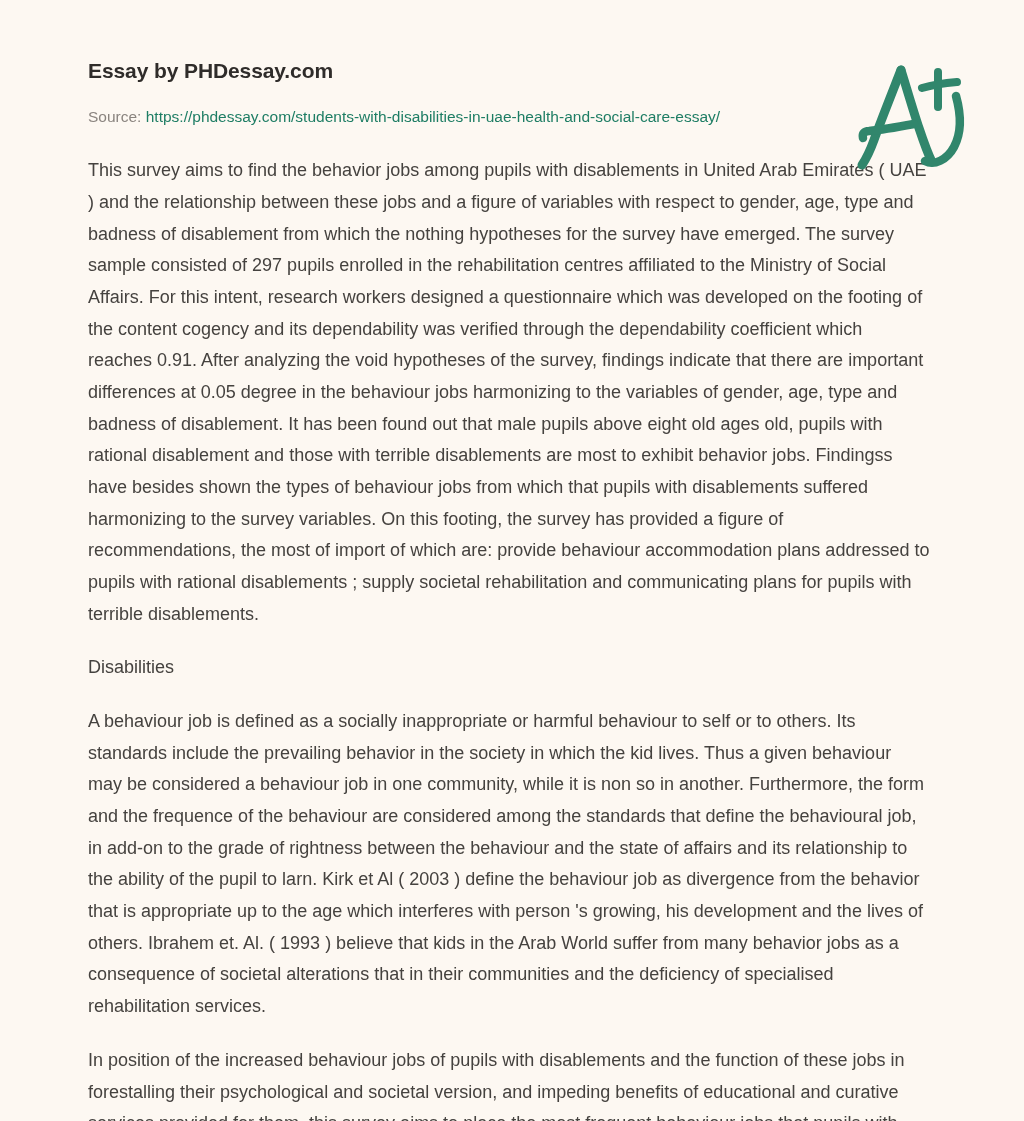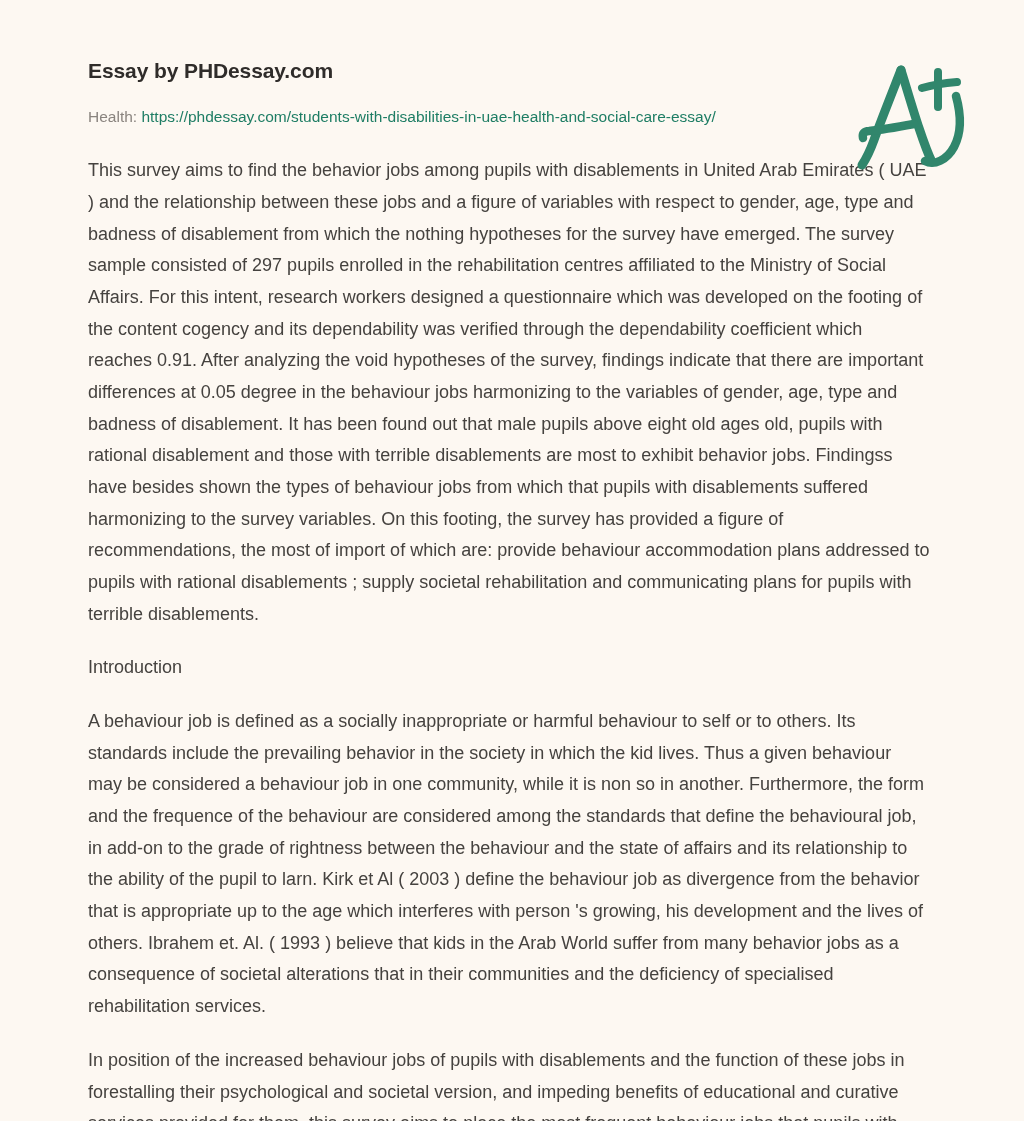--- a/index.html
+++ b/index.html
@@ -101,21 +101,21 @@
 </head>
 <body>
 
 <div class="page">
 
   <div class="header">
 
     <div class="brand-title">Essay by PHDessay.com</div>
 
     <div class="source-line">
-      <span class="source-label">Health:</span>
+      <span class="source-label">Source:</span>
       <a class="source-url" href="#">https://phdessay.com/students-with-disabilities-in-uae-health-and-social-care-essay/</a>
     </div>
 
     <div class="logo">
       <svg viewBox="0 0 130 115" xmlns="http://www.w3.org/2000/svg">
         <g fill="none" stroke="#31866c" stroke-linecap="round" stroke-linejoin="round">
 
           <path d="M55 8 C48 26, 36 56, 28 78 C24 89, 20 97, 16 103" stroke-width="9"></path>
 
           <path d="M55 8 C60 24, 67 48, 73 66 C78 81, 82 92, 86 100" stroke-width="9"></path>
@@ -128,19 +128,19 @@
 
           <path d="M110 34 C115 52, 116 70, 108 85 C101 98, 88 104, 79 99" stroke-width="8.5"></path>
         </g>
       </svg>
     </div>
   </div>
 
 
   <div class="body-copy">
     <p>This survey aims to find the behavior jobs among pupils with disablements in United Arab Emirates ( UAE ) and the relationship between these jobs and a figure of variables with respect to gender, age, type and badness of disablement from which the nothing hypotheses for the survey have emerged. The survey sample consisted of 297 pupils enrolled in the rehabilitation centres affiliated to the Ministry of Social Affairs. For this intent, research workers designed a questionnaire which was developed on the footing of the content cogency and its dependability was verified through the dependability coefficient which reaches 0.91. After analyzing the void hypotheses of the survey, findings indicate that there are important differences at 0.05 degree in the behaviour jobs harmonizing to the variables of gender, age, type and badness of disablement. It has been found out that male pupils above eight old ages old, pupils with rational disablement and those with terrible disablements are most to exhibit behavior jobs. Findingss have besides shown the types of behaviour jobs from which that pupils with disablements suffered harmonizing to the survey variables. On this footing, the survey has provided a figure of recommendations, the most of import of which are: provide behaviour accommodation plans addressed to pupils with rational disablements ; supply societal rehabilitation and communicating plans for pupils with terrible disablements.</p>
-    <p>Introduction</p>
+    <p>Disabilities</p>
     <p>A behaviour job is defined as a socially inappropriate or harmful behaviour to self or to others. Its standards include the prevailing behavior in the society in which the kid lives. Thus a given behaviour may be considered a behaviour job in one community, while it is non so in another. Furthermore, the form and the frequence of the behaviour are considered among the standards that define the behavioural job, in add-on to the grade of rightness between the behaviour and the state of affairs and its relationship to the ability of the pupil to larn. Kirk et Al ( 2003 ) define the behaviour job as divergence from the behavior that is appropriate up to the age which interferes with person 's growing, his development and the lives of others. Ibrahem et. Al. ( 1993 ) believe that kids in the Arab World suffer from many behavior jobs as a consequence of societal alterations that in their communities and the deficiency of specialised rehabilitation services.</p>
     <p>In position of the increased behaviour jobs of pupils with disablements and the function of these jobs in forestalling their psychological and societal version, and impeding benefits of educational and curative services provided for them, this survey aims to place the most frequent behaviour jobs that pupils with disablements who enrolled in centres affiliated to the Ministry of Social Affairs ( United Arab Emirates, UAE ) in relationship of gender, age, type and badness of their disablements.</p>
 
   </div>
 
 </div>
 
 </body></html>

